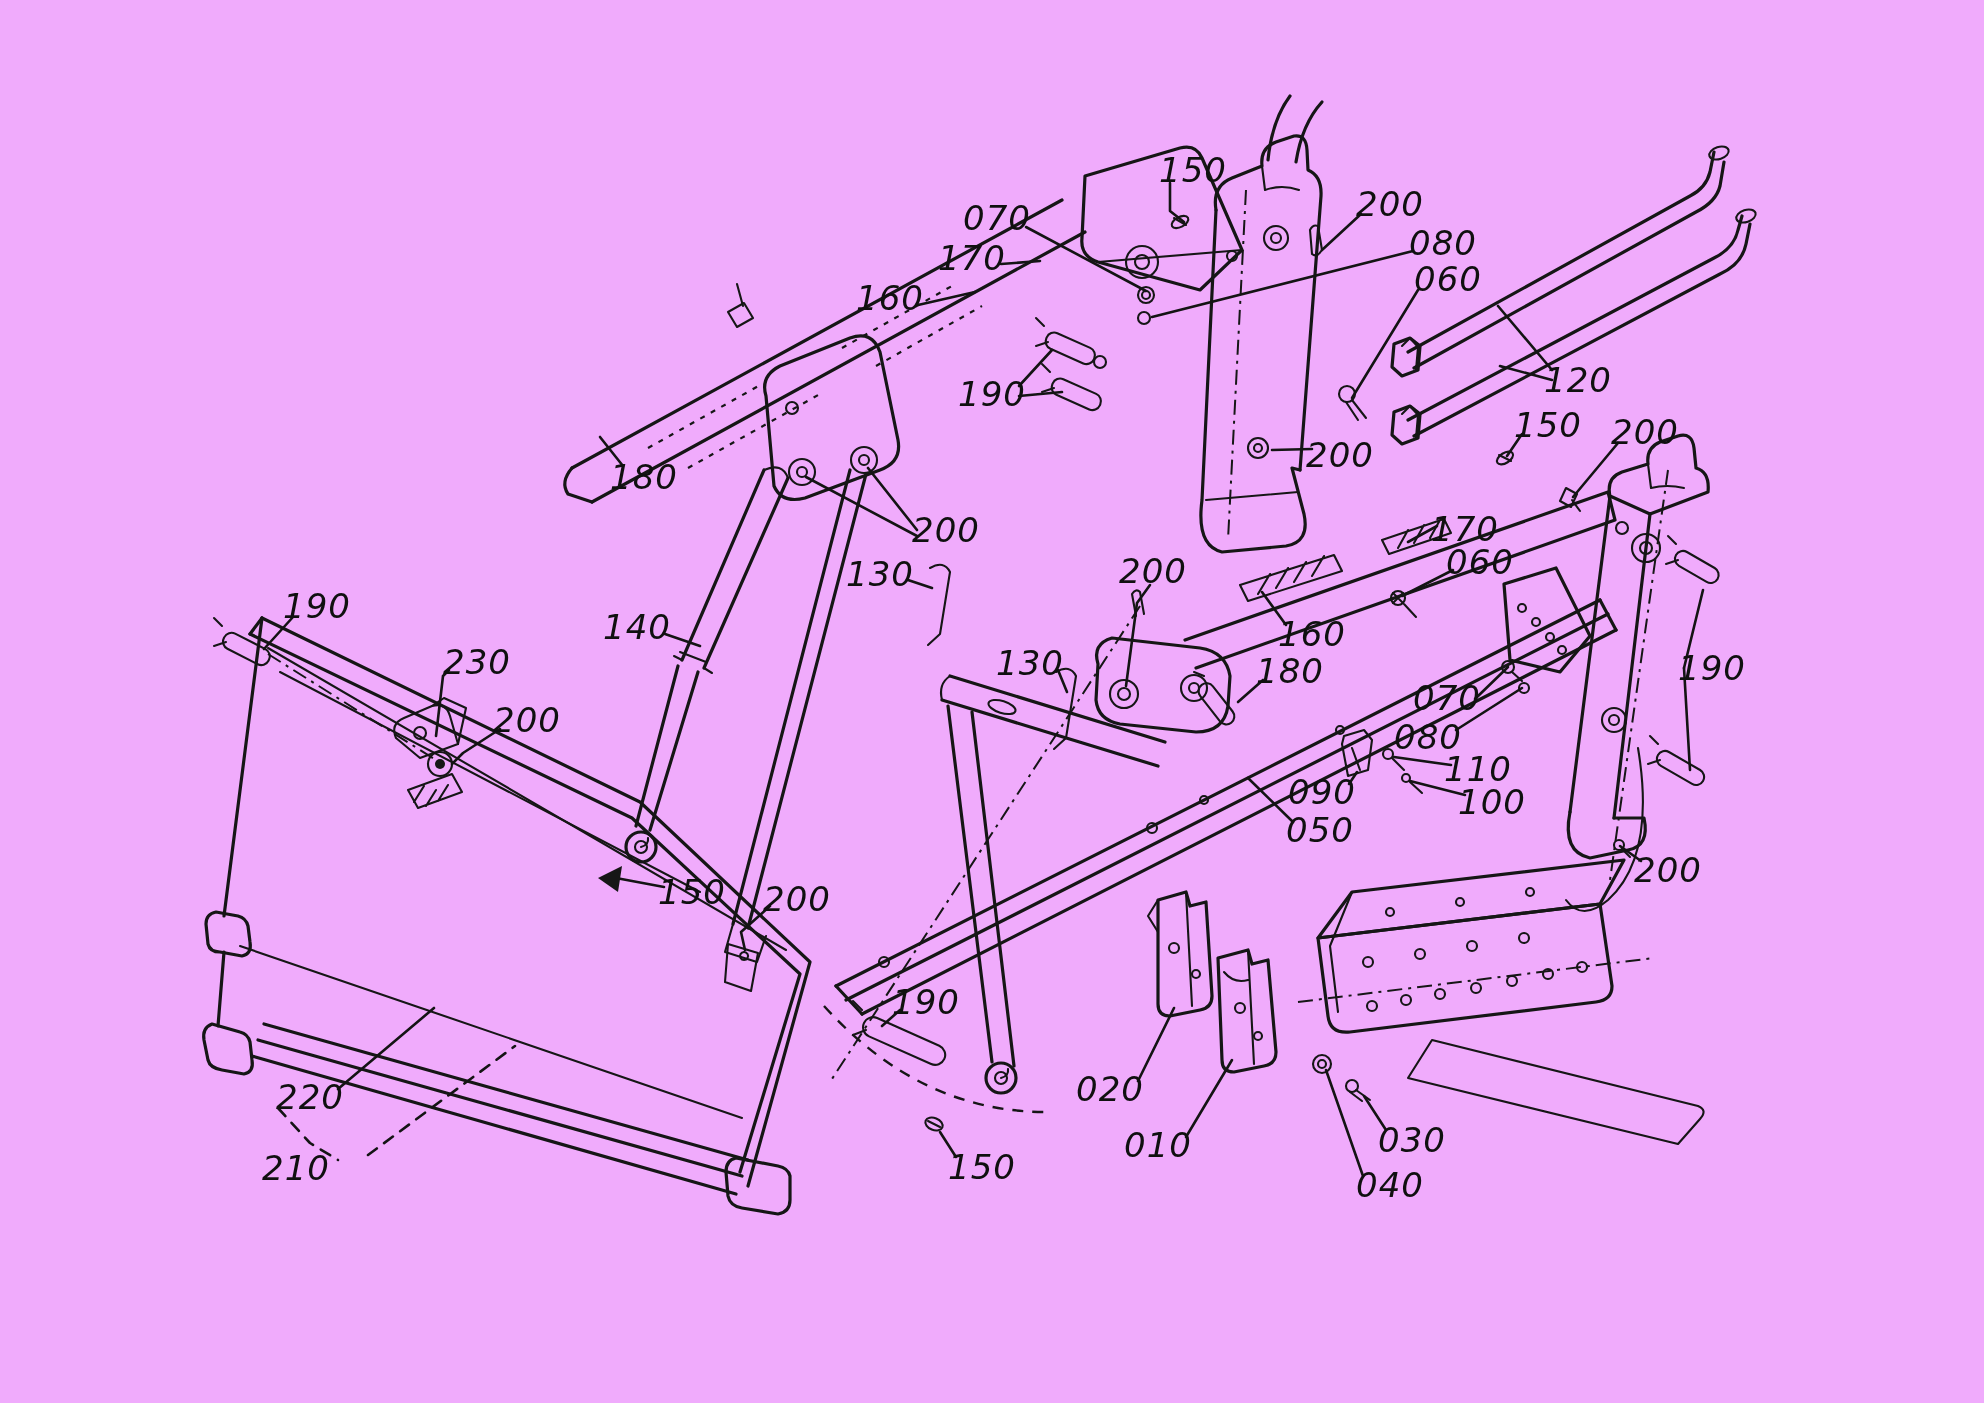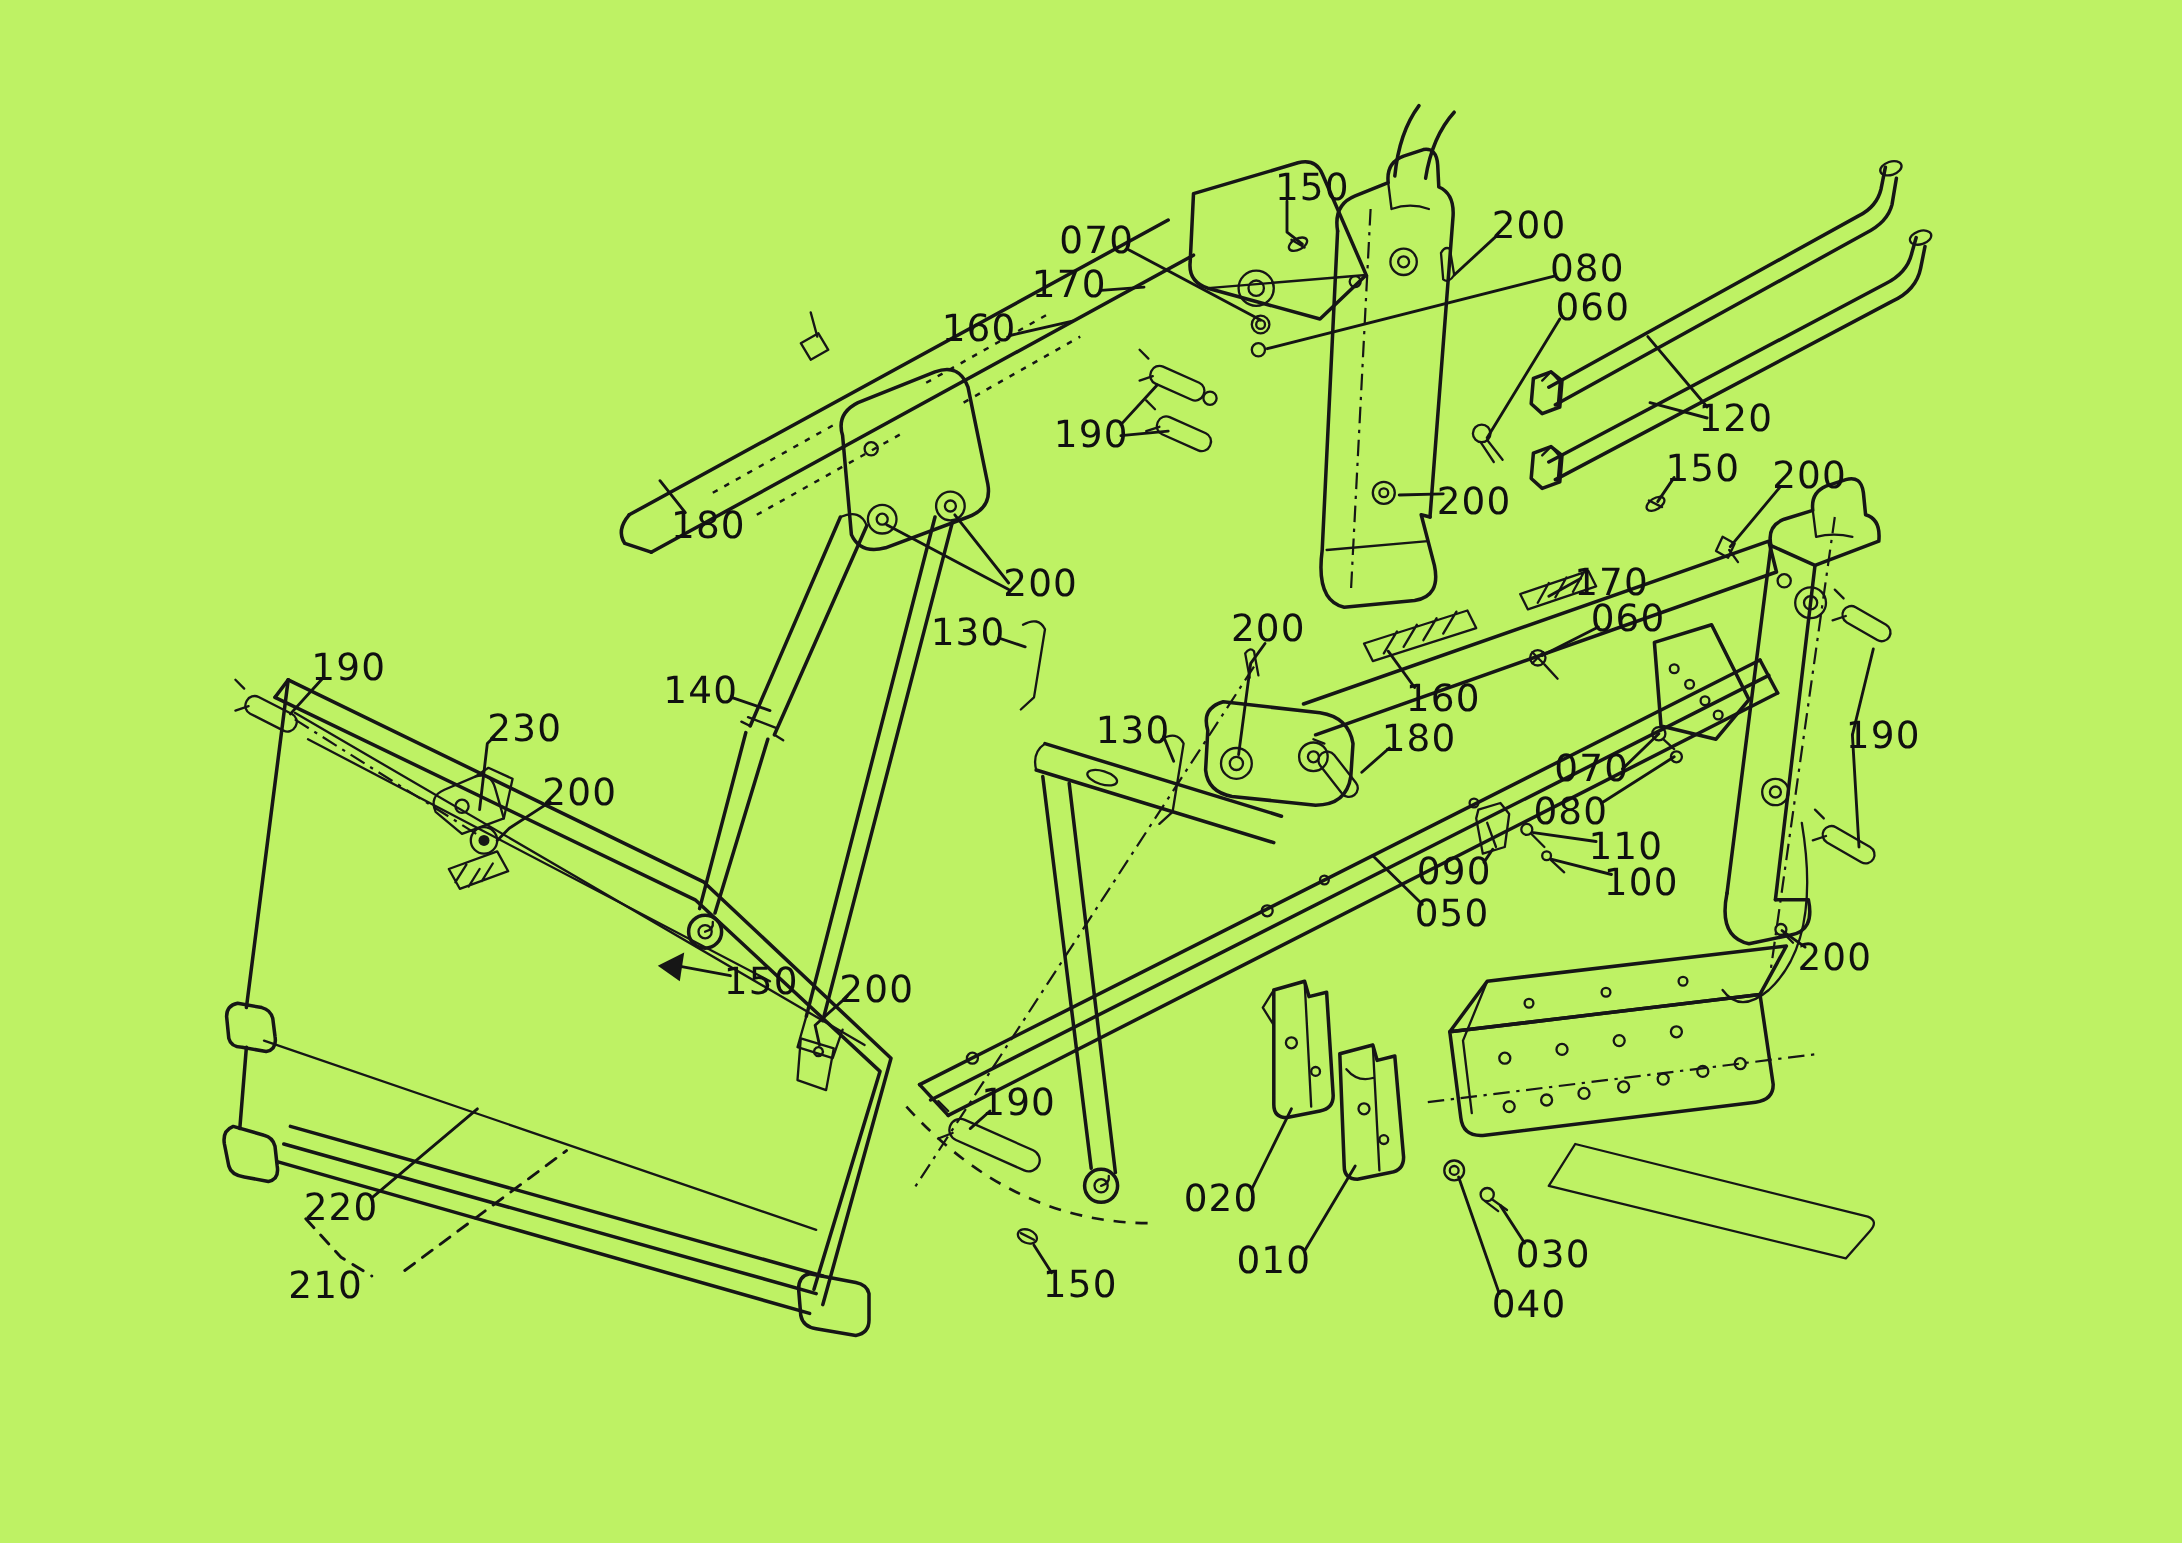--- a/index.html
+++ b/index.html
@@ -1,16 +1,16 @@
 <!DOCTYPE html>
 <html><head>
 <meta charset="utf-8">
 <style>
   html,body{margin:0;padding:0;background:#ffffff;}
-  .stage{position:relative;width:1984px;height:1403px;background:#bef264;overflow:hidden;}
+  .stage{position:relative;width:1984px;height:1403px;background:#f0abfc;overflow:hidden;font-style:italic;}
   svg{position:absolute;left:0;top:0;}
   .outline{fill:none;stroke:#161616;stroke-width:3.2;stroke-linecap:round;stroke-linejoin:round;}
   .thin{fill:none;stroke:#161616;stroke-width:2.1;stroke-linecap:round;stroke-linejoin:round;}
   .tex{fill:none;stroke:#161616;stroke-width:2.2;stroke-dasharray:5 7;}
   .dashdot{fill:none;stroke:#161616;stroke-width:2;stroke-dasharray:15 6 3 6;}
   .dashed{fill:none;stroke:#161616;stroke-width:2.4;stroke-dasharray:11 9;}
   .leader{fill:none;stroke:#141414;stroke-width:2.6;stroke-linecap:round;stroke-linejoin:round;}
   .leader.isdashed{stroke-dasharray:11 9;}
   .part-label{font-family:"DejaVu Sans",sans-serif;font-size:34px;fill:#101010;letter-spacing:1px;}
   .darkfill{fill:#161616;stroke:none;}

